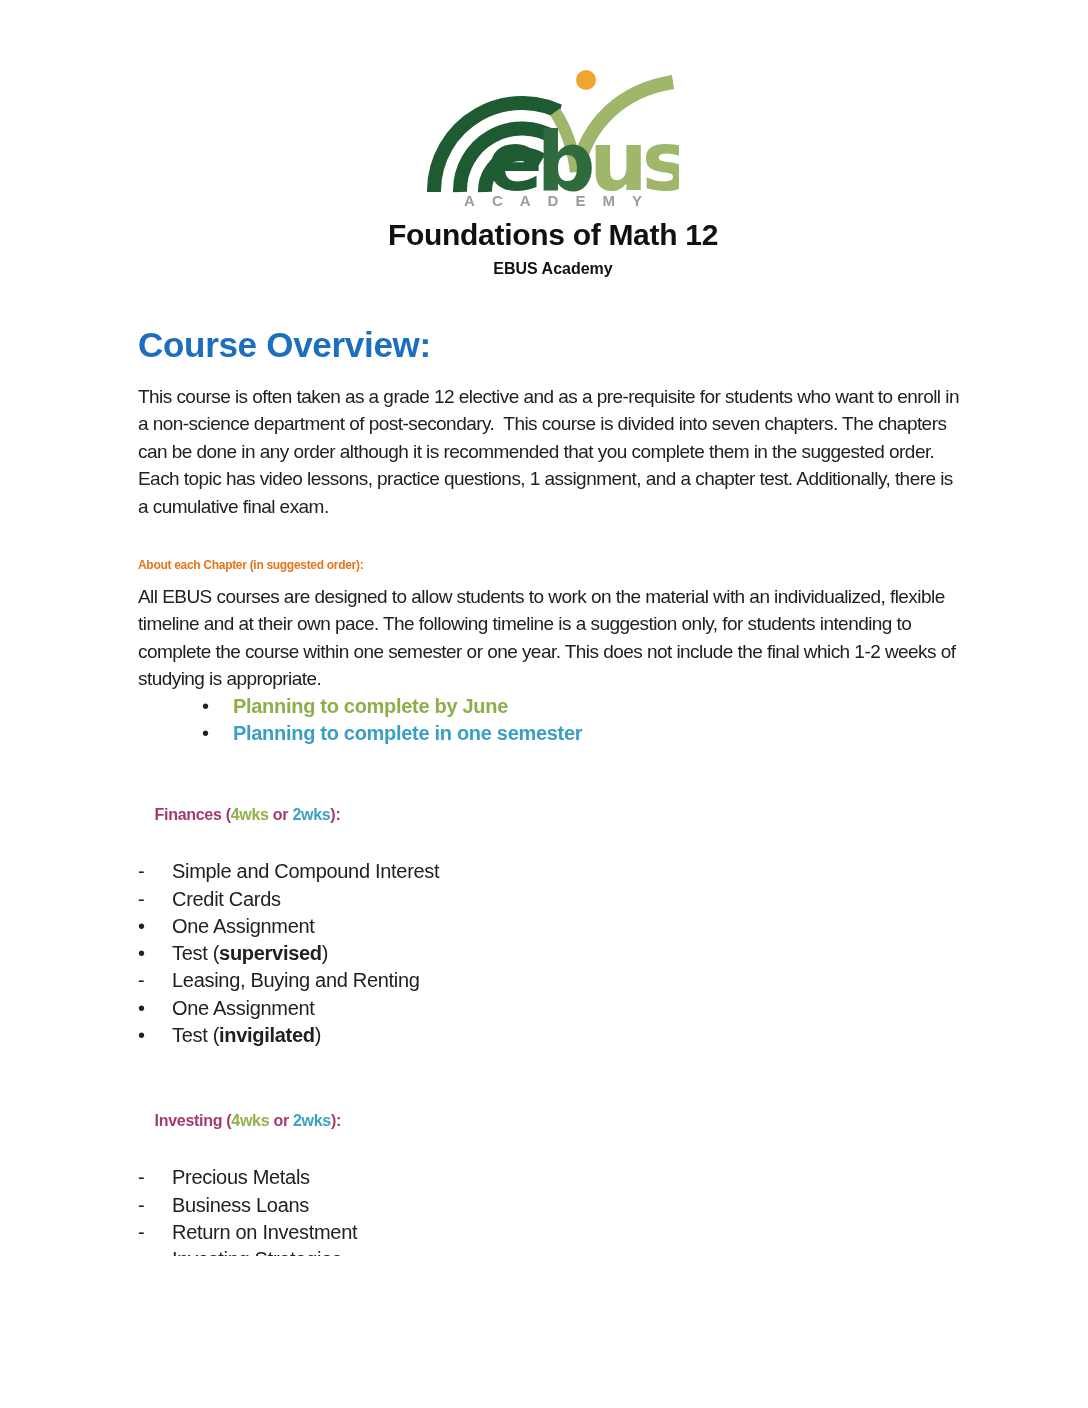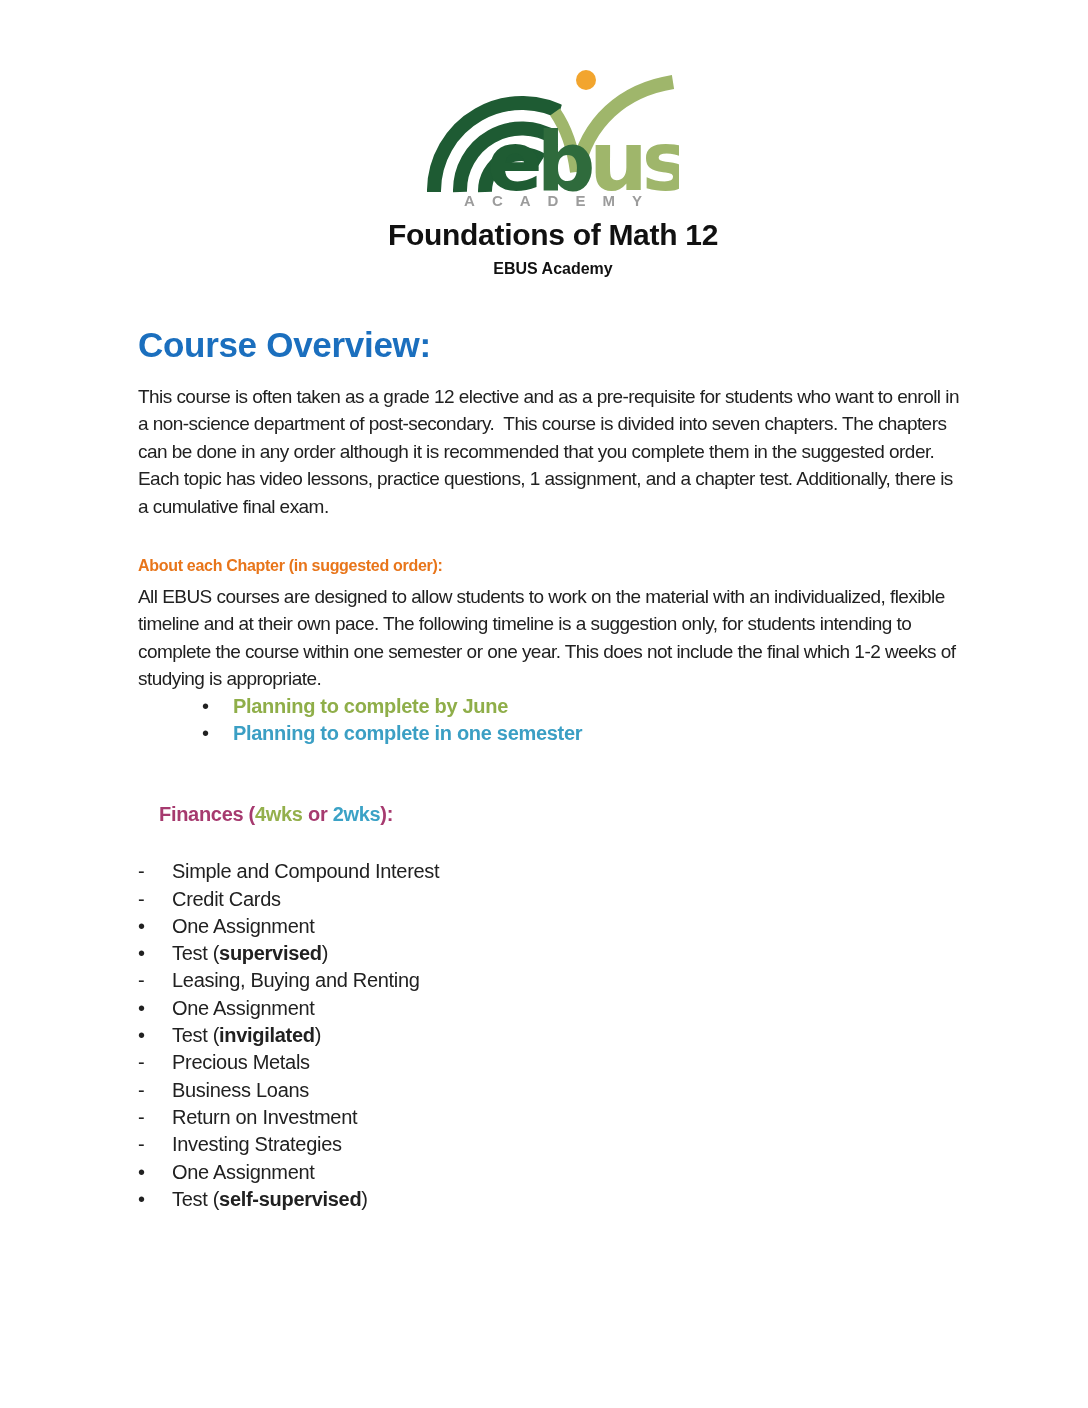--- a/index.html
+++ b/index.html
@@ -11,35 +11,35 @@
   .logo-svg{display:block;margin:0 auto;}
   .academy{color:#9C9C9C;font-weight:600;font-size:15px;letter-spacing:17px;
            margin:-4px 0 0 17px;text-align:center;}
   .title{font-size:30px;font-weight:bold;text-align:center;color:#111;
          margin:8px 0 0;letter-spacing:-0.3px;line-height:36px;}
   .subtitle{font-size:16px;font-weight:bold;text-align:center;color:#111;
             margin:2px 0 0;line-height:28px;}
   
   .h-blue{color:#1B6FBE;font-size:35px;font-weight:bold;margin:46px 0 0;
           letter-spacing:-0.3px;line-height:32px;}
-  .h-orange{color:#E8751A;font-size:16px;font-weight:bold;margin:32px 0 0;
+  .h-orange{color:#E8751A;font-size:12px;font-weight:bold;margin:32px 0 0;
             letter-spacing:-0.3px;line-height:27px;}
   p.body{font-size:19px;line-height:27.4px;letter-spacing:-0.55px;
          max-width:822px;margin:22px 0 0;white-space:pre-wrap;}
   p.body.tight{margin:4px 0 0;}
   
   .li{display:flex;line-height:27.3px;font-size:20px;letter-spacing:-0.3px;}
   .li .marker{flex:0 0 34px;width:34px;}
   .li.indent2{margin-left:64px;}
   .li.indent2 .marker{flex:0 0 31px;width:31px;}
   .bold{font-weight:bold;}
   .plan-green{color:#8FAE49;font-weight:bold;}
   .plan-teal{color:#3B9FC4;font-weight:bold;}
   
-  .chapter-h{font-size:20px;font-weight:bold;letter-spacing:-0.3px;
+  .chapter-h{font-size:16px;font-weight:bold;letter-spacing:-0.3px;
              line-height:27px;white-space:pre-wrap;}
   .chapter-h .c-m{color:#A63A6F;}
   .chapter-h .c-g{color:#94B04C;}
   .chapter-h .c-b{color:#3BA2C6;}
   .ch-finances{margin:27px 0 3px;}
   .ch-lease{margin:9px 0 3px;}
   .ch-investing{margin:31px 0 3px;}
 </style>
 </head>
 <body>
@@ -113,20 +113,23 @@
   </div>
   <div class="li">
     <span class="marker">•</span>
     <span>One Assignment</span>
   </div>
   <div class="li">
     <span class="marker">•</span>
     <span><span>Test (</span><span class="bold">invigilated</span><span>)</span></span>
   </div>
 
+  <div class="chapter-h ch-investing">
+    <span class="c-m">Investing</span><span class="c-m"> (</span><span class="c-g">4wks</span><span class="c-m"> or </span><span class="c-b">2wks</span><span class="c-m">):</span>
+  </div>
   <div class="li">
     <span class="marker">-</span>
     <span>Precious Metals</span>
   </div>
   <div class="li">
     <span class="marker">-</span>
     <span>Business Loans</span>
   </div>
   <div class="li">
     <span class="marker">-</span>

